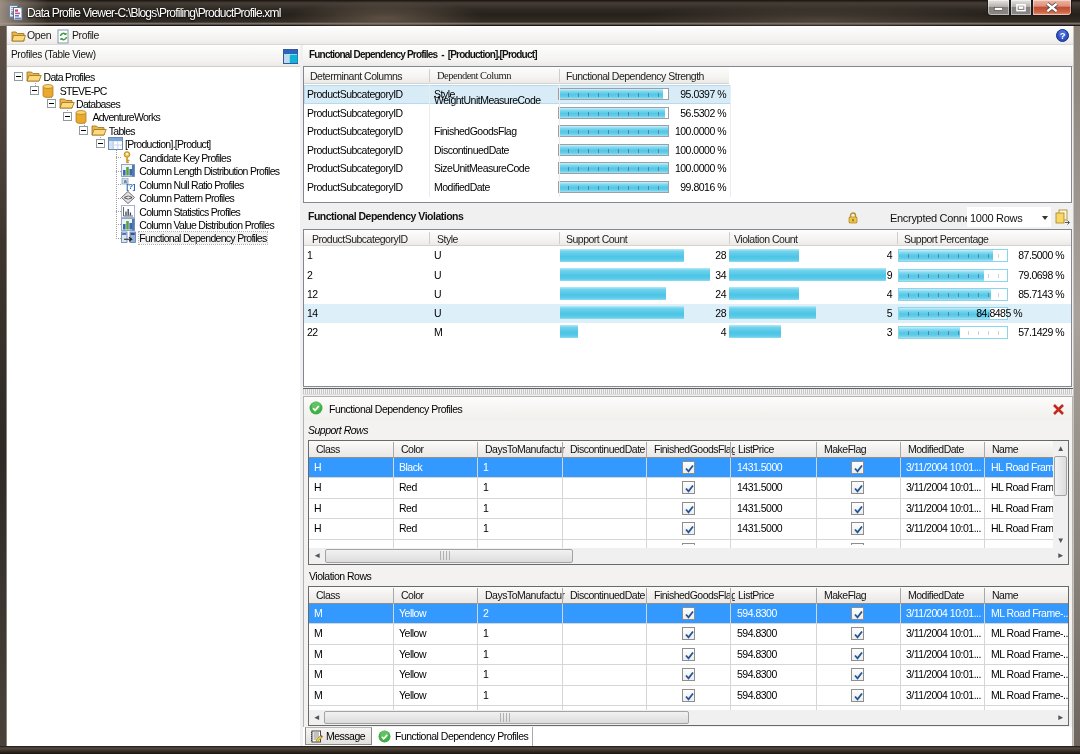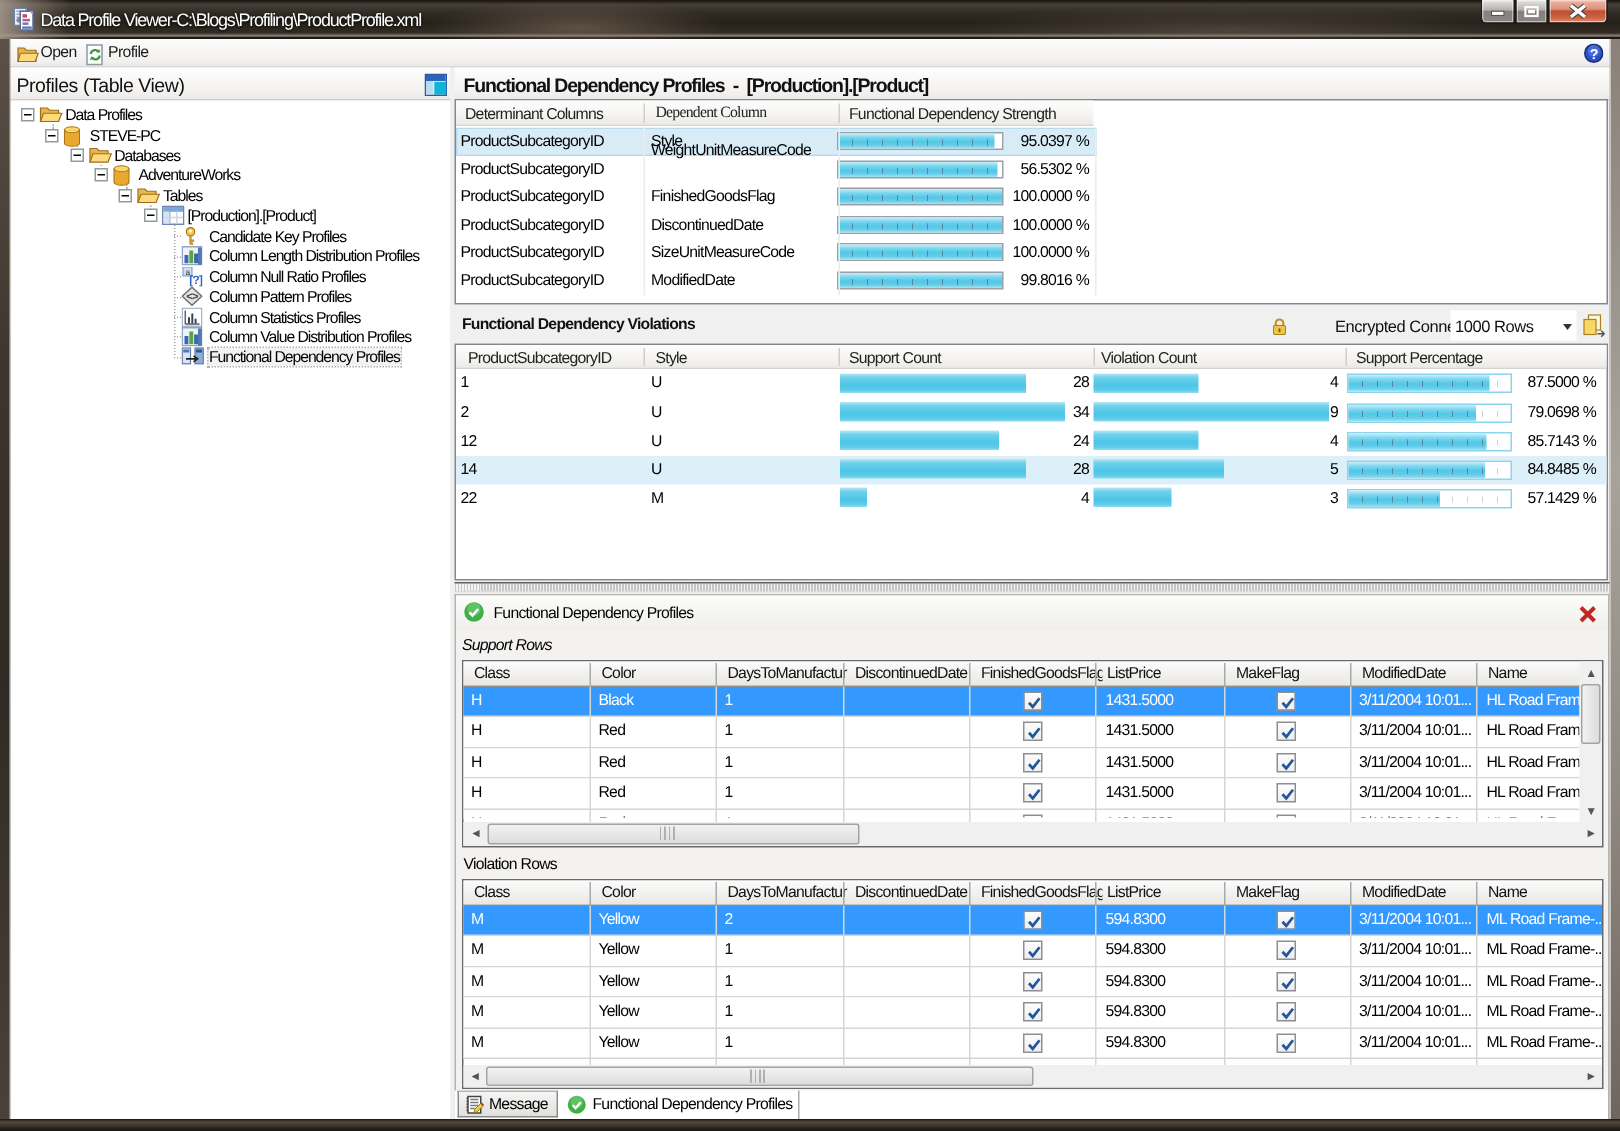--- a/index.html
+++ b/index.html
@@ -44,21 +44,21 @@
 
 #toolbar { left:7px; top:26px; width:1066px; height:19px;
   background:linear-gradient(180deg,#fdfdfd,#f2f1ef 80%,#ebeae7); border-bottom:1px solid #d9d7d4; }
 .tbtext { position:absolute; top:4px; font-size:10.5px; letter-spacing:-0.4px; color:#1a1a1a; }
 
 
 .phead { top:45px; height:22px; background:linear-gradient(180deg,#fefefe,#f4f3f1 70%,#ecebe8);
   border-bottom:1px solid #cfccc9; }
 #phead-l { left:7px; width:293px; }
 #phead-r { left:303px; width:770px; }
-.phead-text { position:absolute; top:5px; font-size:13px; letter-spacing:-0.3px; color:#111; }
+.phead-text { position:absolute; top:5px; font-size:10px; letter-spacing:-0.3px; color:#111; }
 
 
 #tree { left:7px; top:67px; width:293px; height:679px; background:#fff; }
 .trow { position:absolute; height:14px; white-space:nowrap; font-size:10.5px; letter-spacing:-0.7px; color:#000; }
 .tbox { position:absolute; width:9px; height:9px; background:#fff; border:1px solid #919b9c; z-index:3; }
 .tbox::after { content:""; position:absolute; left:1px; top:3px; width:5px; height:1px; background:#000; }
 .dotv { position:absolute; width:1px; z-index:1; background-image:repeating-linear-gradient(to bottom,#a0a0a0 0 1px,transparent 1px 2px); }
 .doth { position:absolute; height:1px; background-image:repeating-linear-gradient(to right,#a0a0a0 0 1px,transparent 1px 2px); }
 .ticon { position:absolute; width:16px; height:14px; z-index:3; }
 
@@ -387,21 +387,21 @@
 <div class="abs" style="left:307px;top:306.7px;font-size:10.5px;">14</div>
 <div class="abs" style="left:434px;top:306.7px;font-size:10.5px;">U</div>
 <div class="abs cbar" style="left:560px;top:306.2px;width:123.5px;"></div>
 <div class="abs" style="left:646px;top:306.7px;width:80px;text-align:right;font-size:10.5px;">28</div>
 <div class="abs cbar" style="left:729px;top:306.2px;width:87.0px;"></div>
 <div class="abs" style="left:812px;top:306.7px;width:80px;text-align:right;font-size:10.5px;">5</div>
 <div class="abs pbar cy" style="left:898px;top:306.7px;width:110px;">
     <span class="fill" style="width:90.8px;"></span>
     <span class="ticks"></span>
   </div>
-<div class="abs" style="left:964px;top:306.7px;width:100px;text-align:right;font-size:10.5px;">84.8485 %</div>
+<div class="abs" style="left:922px;top:306.7px;width:100px;text-align:right;font-size:10.5px;">84.8485 %</div>
 <div class="abs" style="left:307px;top:325.8px;font-size:10.5px;">22</div>
 <div class="abs" style="left:434px;top:325.8px;font-size:10.5px;">M</div>
 <div class="abs cbar" style="left:560px;top:325.3px;width:17.6px;"></div>
 <div class="abs" style="left:646px;top:325.8px;width:80px;text-align:right;font-size:10.5px;">4</div>
 <div class="abs cbar" style="left:729px;top:325.3px;width:52.2px;"></div>
 <div class="abs" style="left:812px;top:325.8px;width:80px;text-align:right;font-size:10.5px;">3</div>
 <div class="abs pbar cy" style="left:898px;top:325.8px;width:110px;">
     <span class="fill" style="width:61.1px;"></span>
     <span class="ticks"></span>
   </div>

